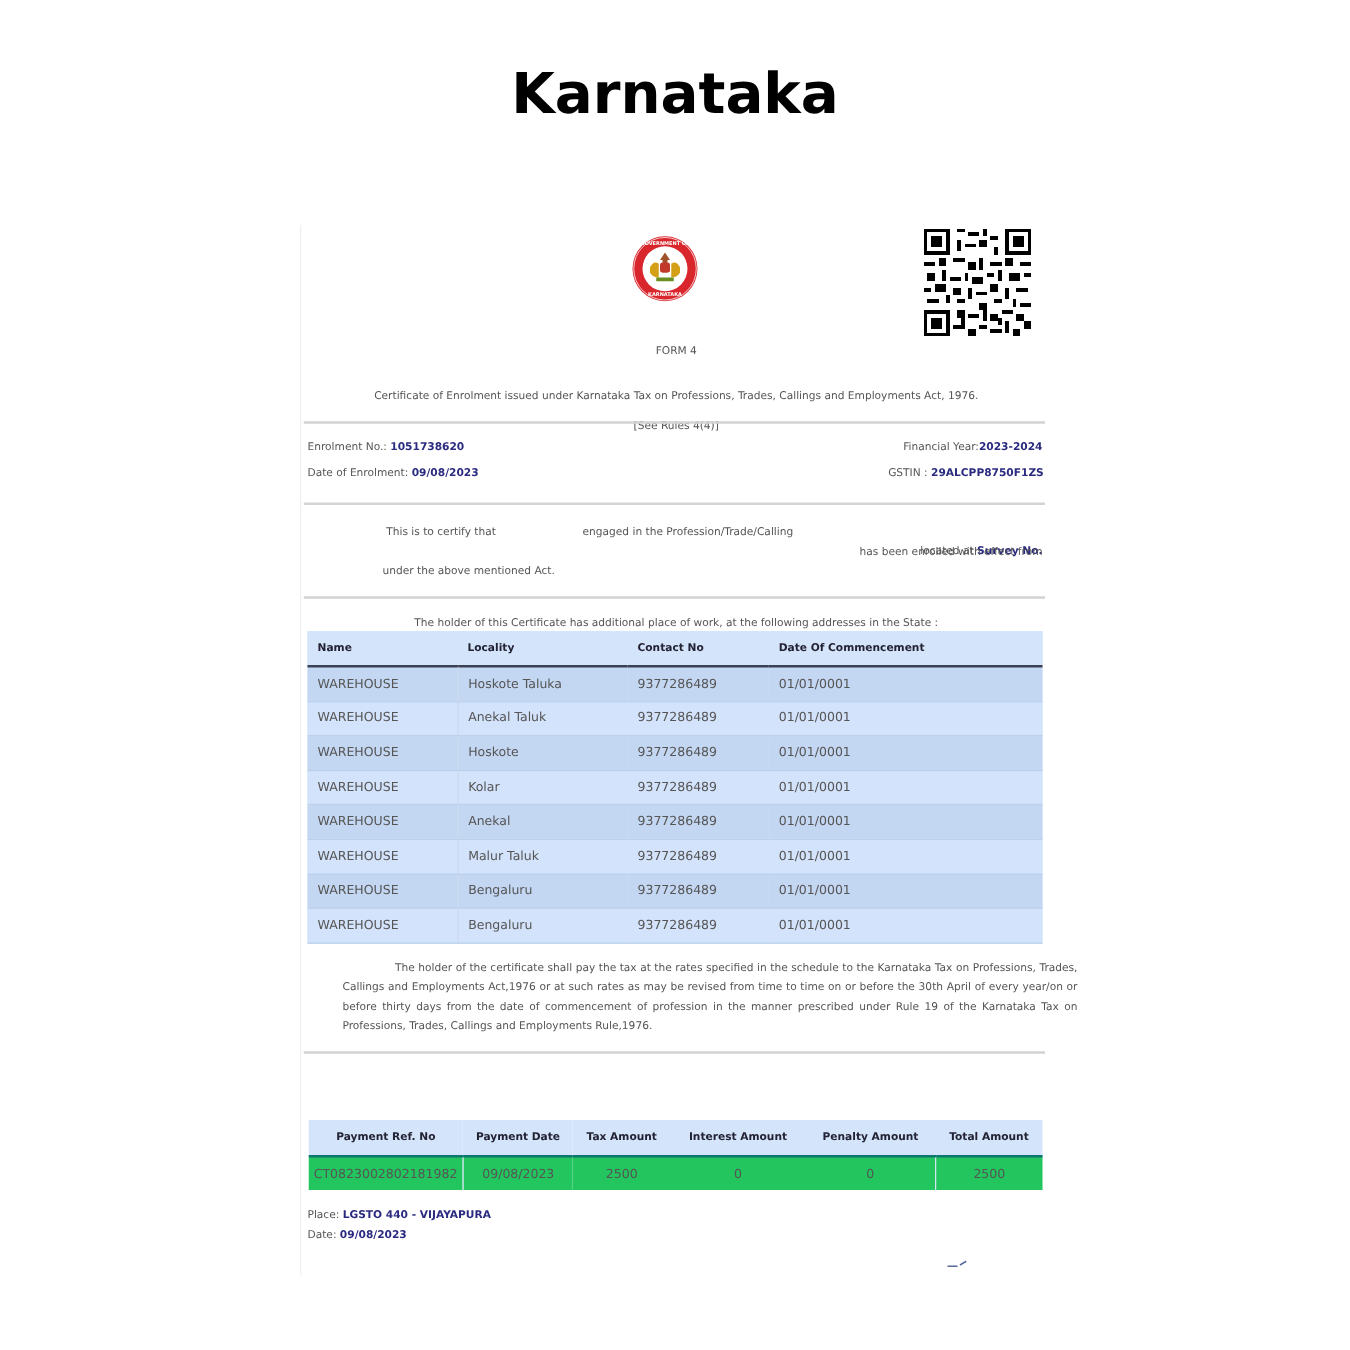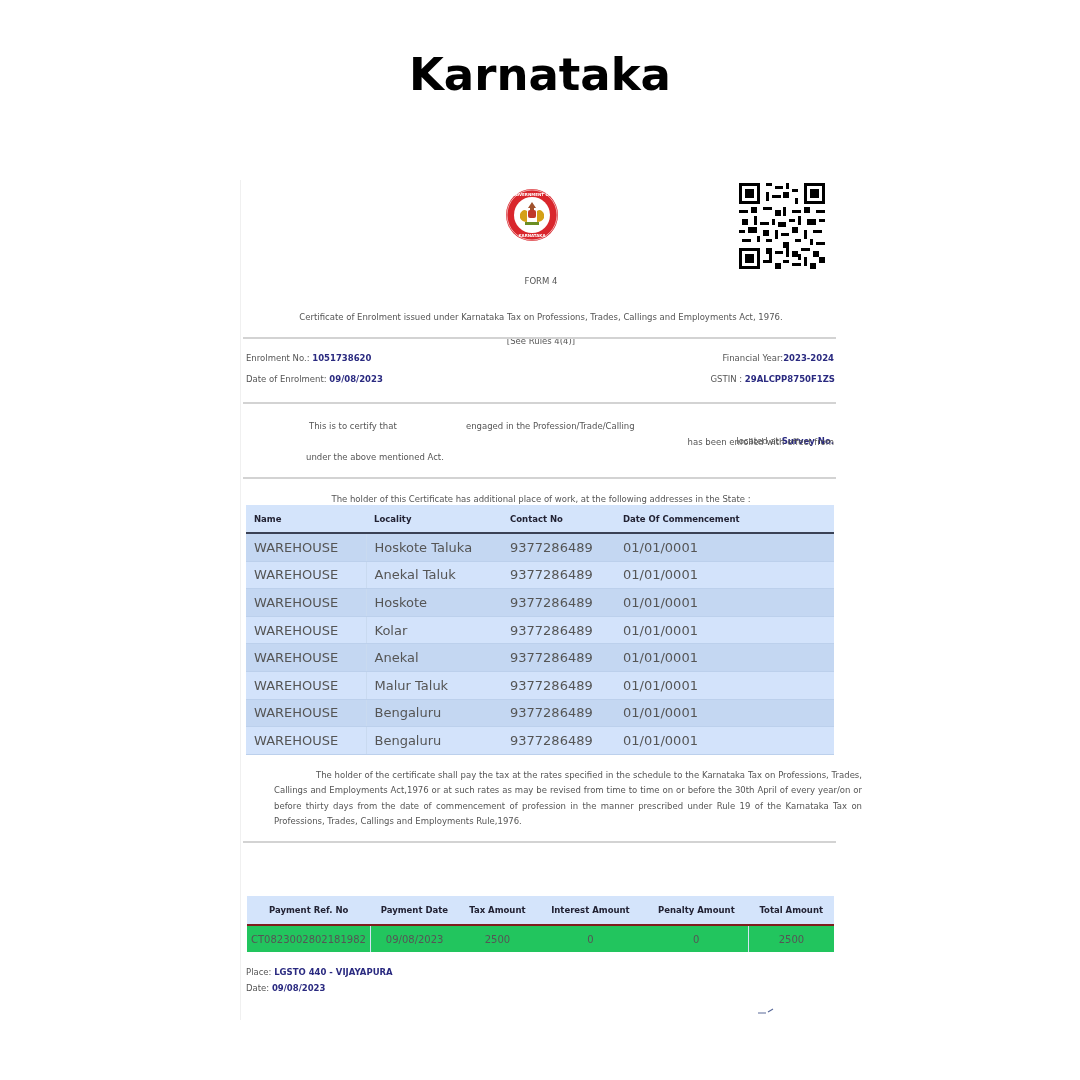--- a/index.html
+++ b/index.html
@@ -101,21 +101,21 @@
     text-align: left;
     font-size: 8.5px;
     color: #223;
     font-weight: bold;
     height: 27px;
     padding: 0 0 0 8px;
     border-bottom: 2px solid #3a4155;
     background: #d4e4fb;
   }
   .places td {
-    font-size: 13px;
+    font-size: 10px;
     color: #555;
     height: 26.6px;
     padding: 0 0 0 8px;
     border-bottom: 1px solid #bcd0ec;
   }
   .places tr:nth-child(odd) td { background: #c4d7f2; }
   .places tr:nth-child(even) td { background: #d3e3fb; }
   .places td:first-child { border-right: 1px solid #c9daf0; }
   .para {
     position: absolute;
@@ -135,21 +135,21 @@
     top: 716px;
     width: 587px;
   }
   .payments th {
     text-align: center;
     font-size: 8.5px;
     color: #223;
     font-weight: bold;
     height: 28px;
     background: #d4e4fb;
-    border-bottom: 2px solid #7f1d1d;
+    border-bottom: 2px solid #0f766e;
     padding: 0 4px;
   }
   .payments td {
     text-align: center;
     font-size: 10px;
     color: #555;
     height: 26px;
     background: #22c55e;
     padding: 0 4px;
   }

